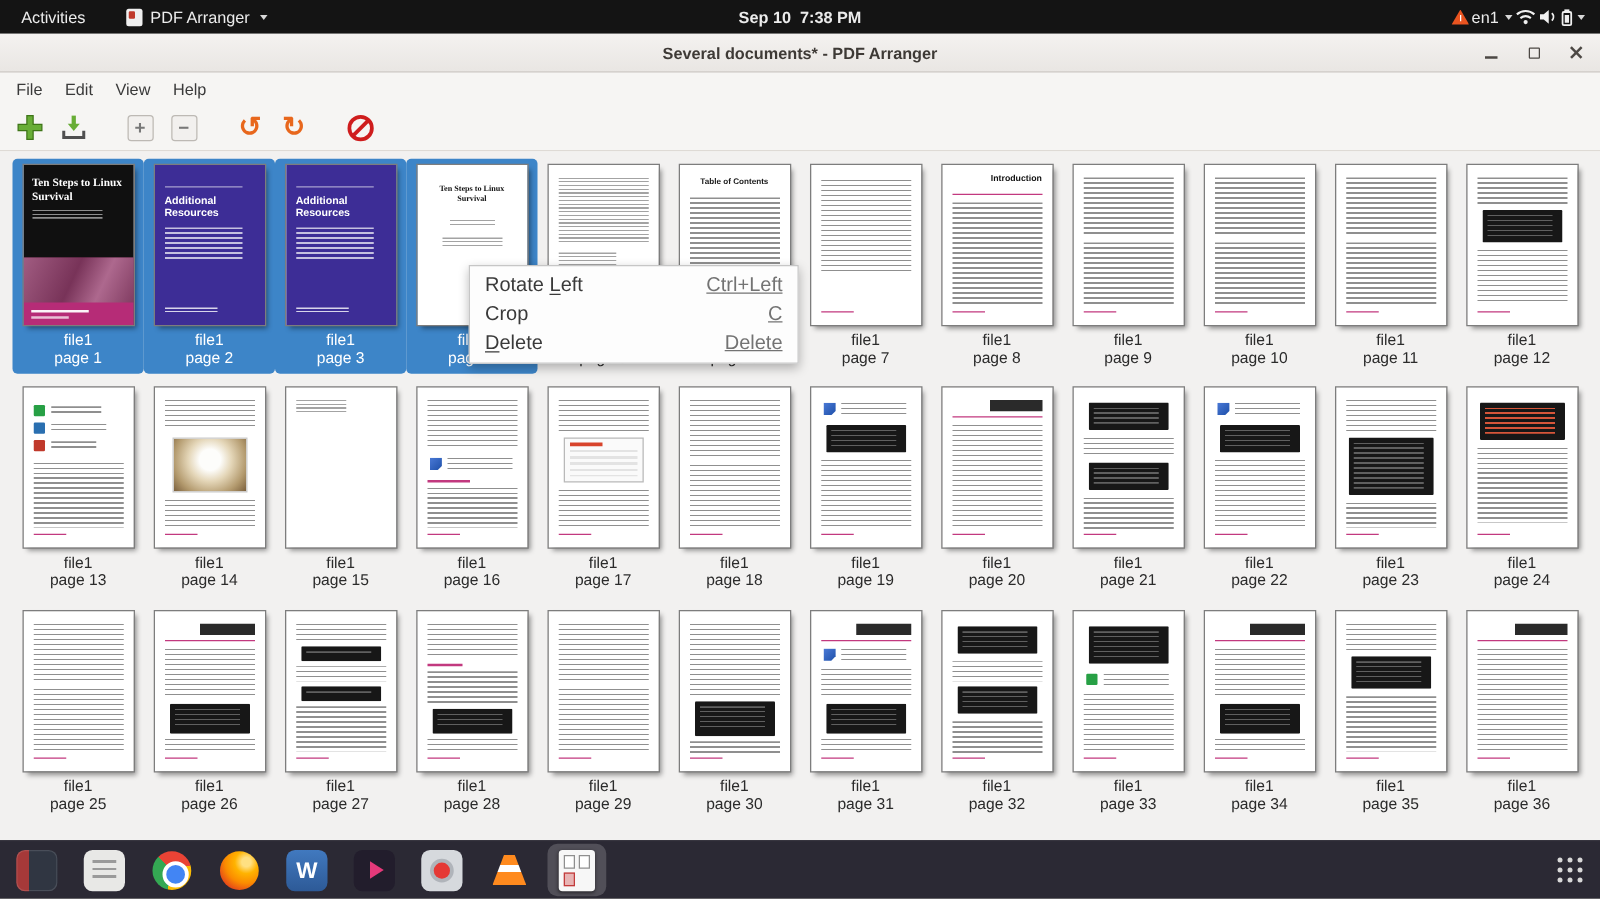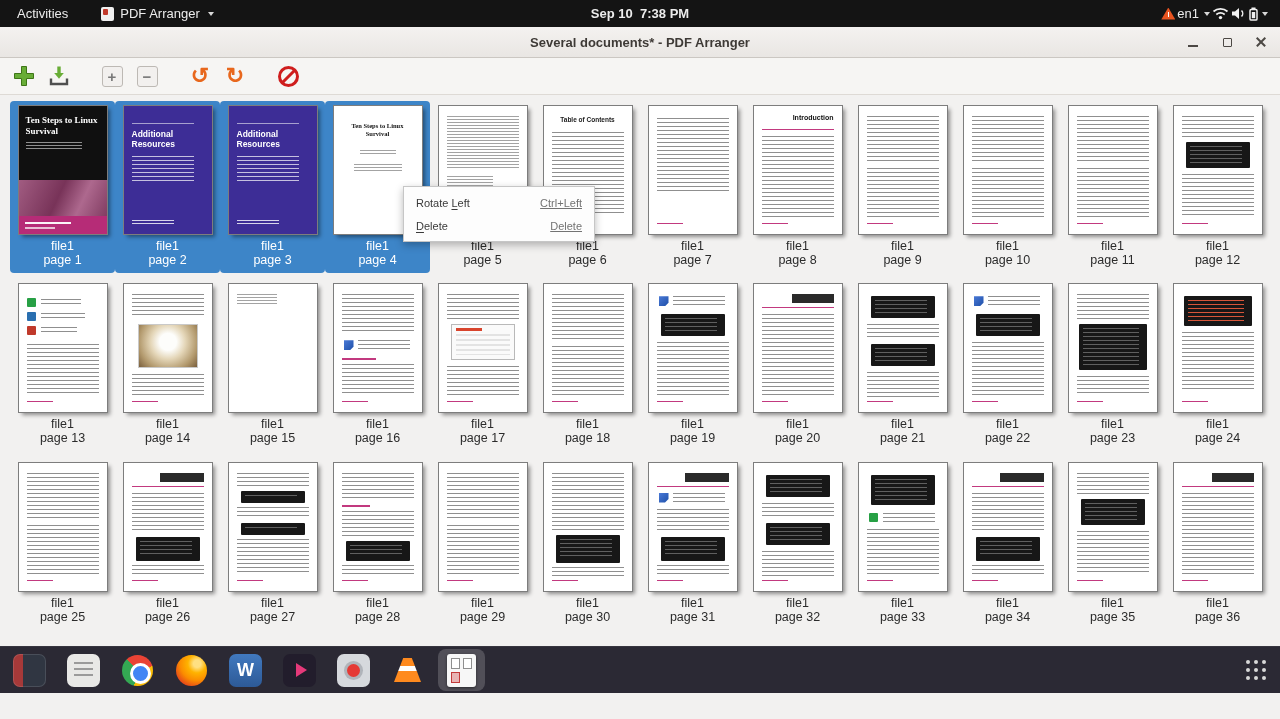--- a/index.html
+++ b/index.html
@@ -92,22 +92,22 @@
   .cv1c2{position:absolute;left:6px;bottom:5px;width:30px;height:2px;background:rgba(255,255,255,.7);}
   .cv2{position:absolute;inset:0;background:#3d2d96;}
   .cv2rule{position:absolute;left:8px;top:17px;width:62px;height:1px;background:rgba(255,255,255,.55);}
   .cv2t{position:absolute;left:8px;top:24px;width:66px;color:#fff;font-size:8.5px;line-height:9.5px;font-weight:700;}
   .cv2sub{position:absolute;left:8px;top:50px;width:62px;height:26px;
         background:repeating-linear-gradient(to bottom,rgba(255,255,255,.7) 0 1px,transparent 1px 4px);}
   .cv2foot{position:absolute;left:8px;bottom:8px;width:42px;height:6px;
         background:repeating-linear-gradient(to bottom,rgba(255,255,255,.8) 0 1px,transparent 1px 3px);}
 
   
-  .ctx{position:absolute;left:375px;top:91px;width:192px;background:#fdfdfd;border:1px solid #c6c6c6;
-       box-shadow:0 3px 8px rgba(0,0,0,.28);padding:4px 0;z-index:20;font-size:11px;color:#3a3a3a;margin-left:28px;}
+  .ctx{position:absolute;left:375px;top:91px;width:264px;background:#fdfdfd;border:1px solid #c6c6c6;
+       box-shadow:0 3px 8px rgba(0,0,0,.28);padding:4px 0;z-index:20;font-size:16px;color:#3a3a3a;}
   .ci{display:flex;align-items:center;justify-content:space-between;padding:3.5px 12px;line-height:16px;}
   .ci .cs{color:#737373;margin-left:24px;text-decoration:underline;}
   .ci.hl{background:#4a90d9;color:#fff;}
   .ci.hl .cs{color:#d7e8fa;}
   .ci u{text-decoration:underline;text-underline-offset:1.5px;}
 
   
   .dock{height:47px;background:#2b2934;border-top:1px solid rgba(255,255,255,.06);
         display:flex;align-items:center;padding:0 6px;}
   .dock-items{display:flex;align-items:center;gap:7px;}
@@ -181,20 +181,26 @@
 
   <div class="titlebar">
     <span class="wt">Several documents* - PDF Arranger</span>
     <span class="wb">
       <span class="wbtn mini"></span>
       <span class="wbtn maxi"></span>
       <span class="wbtn clos"></span>
     </span>
   </div>
 
+  <div class="menubar">
+      <span class="mbi">File</span>
+      <span class="mbi">Edit</span>
+      <span class="mbi">View</span>
+      <span class="mbi">Help</span>
+    </div>
 
   <div class="toolbar">
     <span class="tbtn">
       <svg width="22" height="22" viewBox="0 0 22 22">
         <path d="M8.5 1.5 h5 v7 h7 v5 h-7 v7 h-5 v-7 h-7 v-5 h7 z" fill="#68ad36" stroke="#3e7517" stroke-width="1"></path>
       </svg>
     </span>
     <span class="tbtn">
       <svg width="22" height="22" viewBox="0 0 22 22">
         <rect x="9.3" y="1.5" width="3.4" height="7" fill="#68ad36"></rect>
@@ -565,20 +571,24 @@
           </div>
           <div class="plabel">file1<br>page 36</div>
         </div>
       </div>
     <div class="ctx">
         <div class="ci">
           <span class="cl">Rotate <u>L</u>eft</span>
           <span class="cs">Ctrl+Left</span>
         </div>
         <div class="ci">
+          <span class="cl">Crop</span>
+          <span class="cs">C</span>
+        </div>
+        <div class="ci">
           <span class="cl"><u>D</u>elete</span>
           <span class="cs">Delete</span>
         </div>
       </div>
   </div>
 
   <div class="dock">
     <div class="dock-items">
         <div class="dk">
           <span class="i-term"></span>

